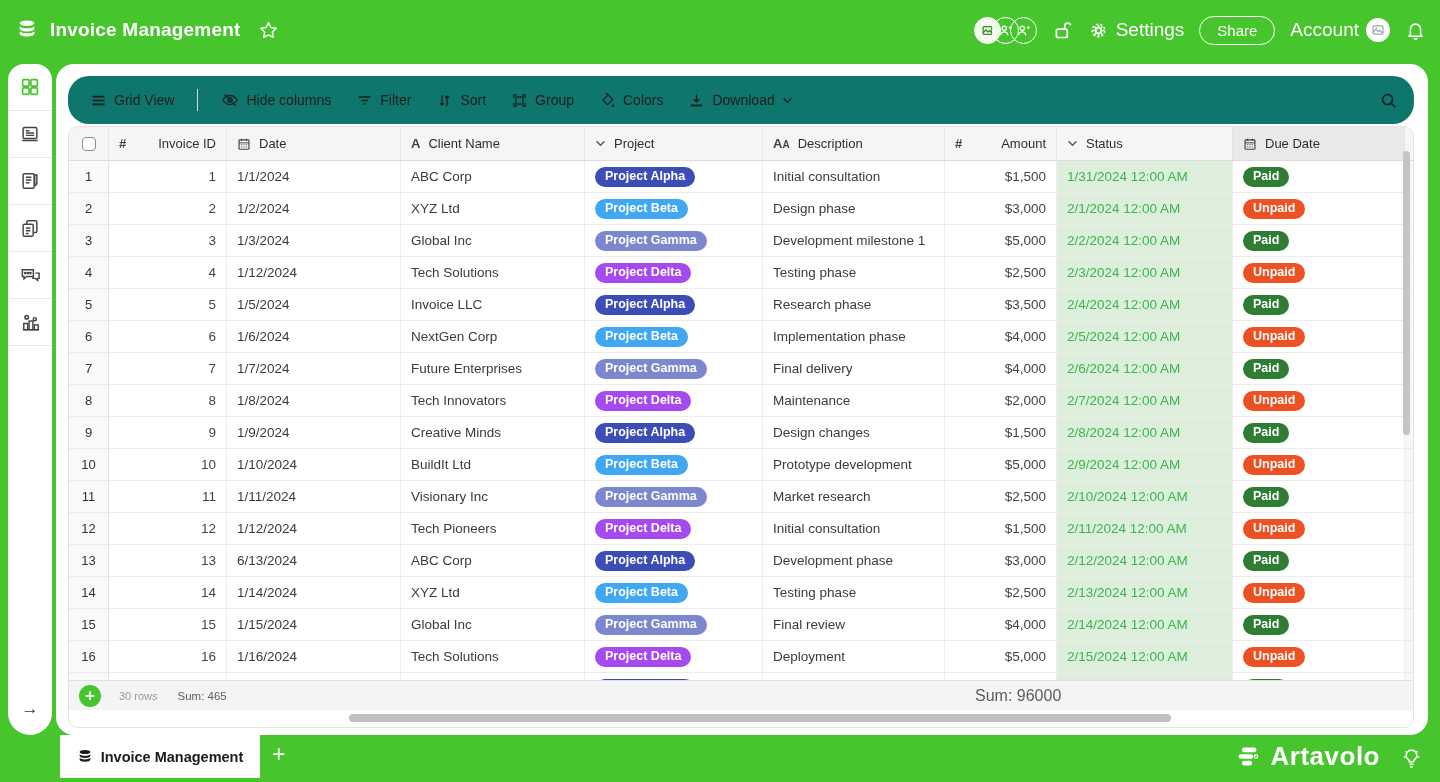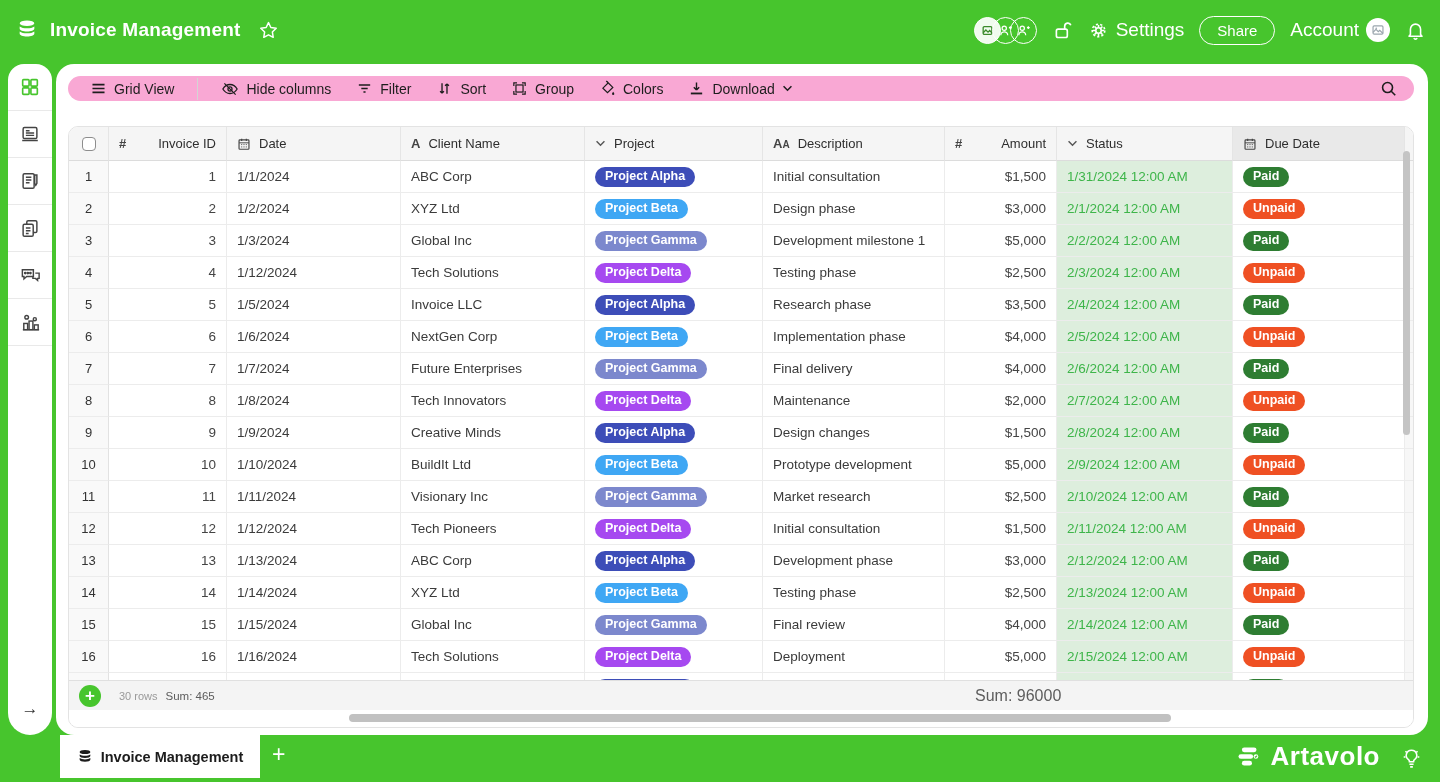--- a/index.html
+++ b/index.html
@@ -20,21 +20,21 @@
   .top-label { font-size:19px; display:flex; align-items:center; gap:7px; }
   .acct-av { width:24px; height:24px; border-radius:50%; background:#fff; display:flex; align-items:center; justify-content:center; }
 
   
   .sidebar { position:absolute; left:8px; top:64px; width:44px; bottom:47px; background:#fff; border-radius:16px 16px 22px 22px; }
   .side-item { height:47px; display:flex; align-items:center; justify-content:center; border-bottom:1px solid #e9e9e9; cursor:pointer; }
   .side-arrow { position:absolute; bottom:16px; left:0; width:100%; text-align:center; font-size:17px; color:#333; cursor:pointer; }
 
   
   .canvas { position:absolute; left:56px; top:64px; right:12px; bottom:47px; background:#fff; border-radius:18px; }
-  .toolbar { position:absolute; left:12px; right:14px; top:12px; height:25px; background:#f9a8d4; border-radius:21px; display:flex; align-items:center; padding:0 16px; gap:13px; }
+  .toolbar { position:absolute; left:12px; right:14px; top:12px; height:48px; background:#0f766e; border-radius:21px; display:flex; align-items:center; padding:0 16px; gap:13px; }
   .tbtn { display:flex; align-items:center; gap:7px; font-size:14px; color:#1d1d1d; font-weight:500; padding:0 6px; cursor:pointer; white-space:nowrap; }
   .tb-div { width:1px; height:22px; background:#d4d4d4; margin:0 4px; }
   .tb-spacer { flex:1; }
   .search { cursor:pointer; display:flex; }
 
   
   .tablecard { position:absolute; left:12px; right:14px; top:62px; bottom:7px; background:#fff; border:1px solid #e3e3e3; border-radius:10px; overflow:hidden; }
   .grid { display:grid; grid-template-columns:40px 118px 174px 184px 178px 182px 112px 176px 172px minmax(0,1fr); }
   .hrow { height:34px; }
   .hcell { background:#f5f5f5; border-right:1px solid #e5e5e5; border-bottom:1px solid #dcdcdc; display:flex; align-items:center; gap:8px; padding:0 10px; font-size:13px; color:#2e2e2e; font-weight:500; cursor:pointer; }
@@ -50,21 +50,21 @@
   .cell.num { background:#f9f9f9; justify-content:center; color:#333; font-size:13px; border-right:1px solid #e2e2e2; }
   .cell.right { justify-content:flex-end; color:#444; }
   .cell.due { background:var(--due-bg,#ddeedd); color:var(--due-text,#3eb54a); }
   .cell.fill { background:#f7f7f7; border-right:none; }
   .pill { padding:2.5px 10px; border-radius:999px; color:#fff; font-size:12.5px; font-weight:600; line-height:1.2; }
 
   
   .tfoot { position:absolute; left:0; right:0; bottom:17px; height:30px; background:#f4f4f4; border-top:1px solid #e0e0e0; z-index:3; display:flex; align-items:center; }
   .addrow { width:22px; height:22px; border-radius:50%; background:var(--green,#47c52d); color:#fff; display:flex; align-items:center; justify-content:center; font-size:17px; font-weight:700; margin-left:10px; cursor:pointer; line-height:1; }
   .rowcount { font-size:11px; color:#9a9a9a; margin-left:18px; }
-  .sumid { font-size:11.5px; color:#5d5d5d; margin-left:8px; }
+  .sumid { font-size:11.5px; color:#5d5d5d; margin-left:20px; }
   .sumamt { position:absolute; left:906px; font-size:16px; color:#5d5d5d; }
   .hscroll-area { position:absolute; left:0; right:0; bottom:0; height:17px; background:#fff; z-index:3; }
   .hthumb { position:absolute; left:280px; bottom:5px; width:822px; height:8px; border-radius:4px; background:#c1c1c1; cursor:pointer; }
   .vthumb { position:absolute; right:3px; top:24px; width:7px; height:284px; border-radius:4px; background:#c4c4c4; cursor:pointer; z-index:4; }
 
   
   .tabbar { position:absolute; left:0; bottom:0; width:1440px; height:47px; }
   .tab { position:absolute; left:60px; top:0; width:200px; height:43px; background:#fff; display:flex; align-items:center; justify-content:center; gap:8px; font-size:14.5px; font-weight:700; color:#1c1c1c; cursor:pointer; }
   .newtab { position:absolute; left:272px; top:8px; color:#fff; font-size:23px; font-weight:400; cursor:pointer; line-height:1; }
   .brand { position:absolute; right:60px; top:0; height:43px; display:flex; align-items:center; gap:10px; color:#fff; }
@@ -503,21 +503,21 @@
     <div class="cell right">$1,500</div>
     <div class="cell due">2/11/2024 12:00 AM</div>
     <div class="cell">
             <span class="pill" style="background:#ef5023">Unpaid</span>
           </div>
     <div class="cell fill"></div>
   </div>
         <div class="grid row">
     <div class="cell num">13</div>
     <div class="cell right">13</div>
-    <div class="cell">1/13/2024</div>
+    <div class="cell">6/13/2024</div>
     <div class="cell">ABC Corp</div>
     <div class="cell">
             <span class="pill" style="background:#3d4db8">Project Alpha</span>
           </div>
     <div class="cell">Development phase</div>
     <div class="cell right">$3,000</div>
     <div class="cell due">2/12/2024 12:00 AM</div>
     <div class="cell">
             <span class="pill" style="background:#2e7d32">Paid</span>
           </div>

